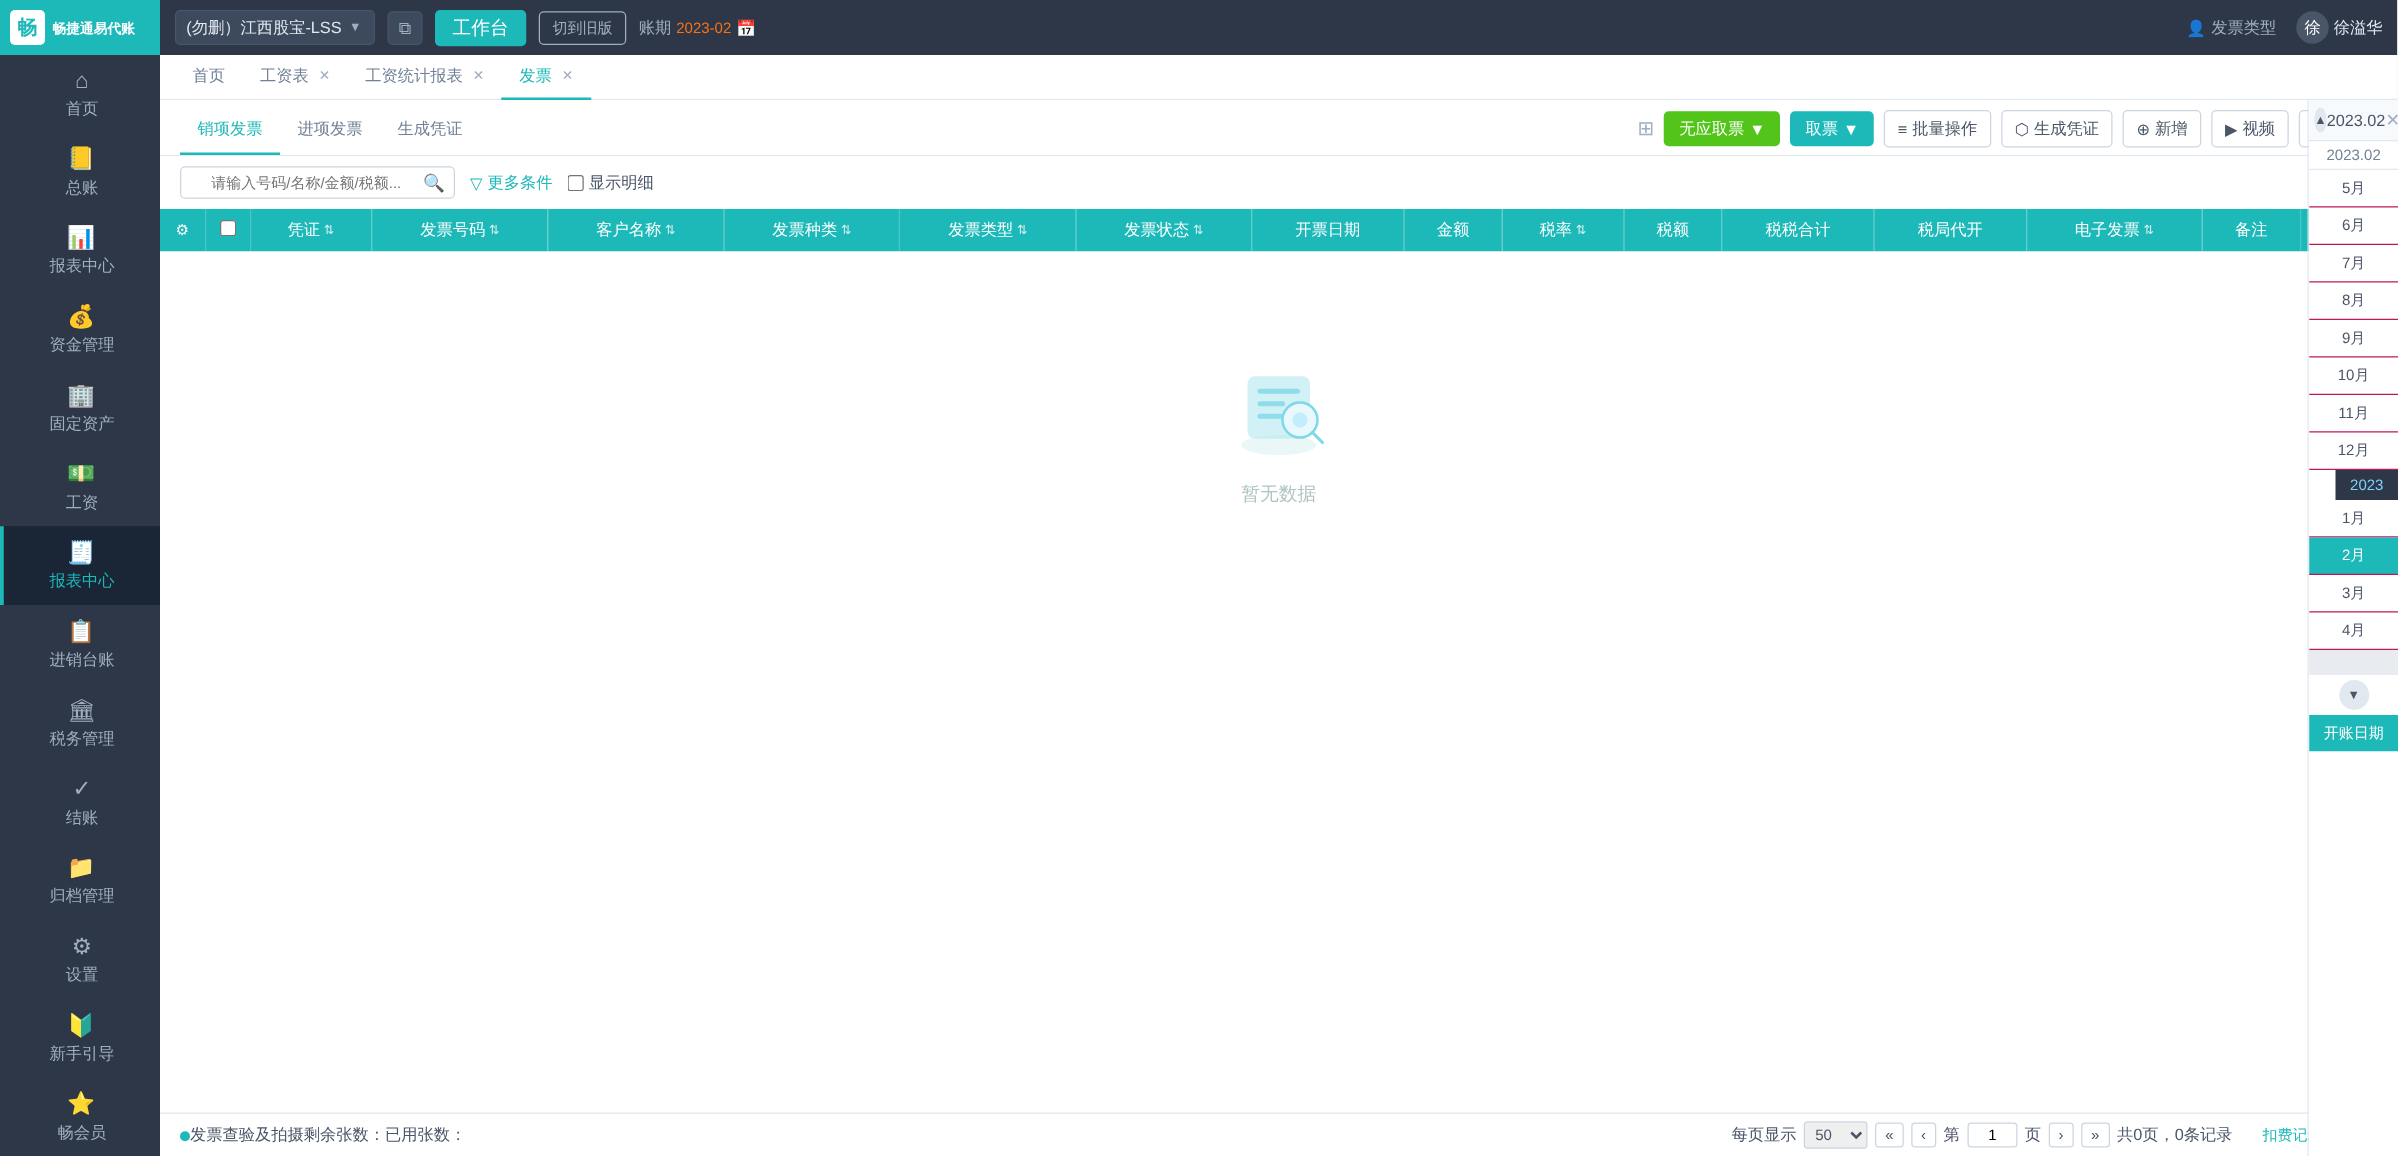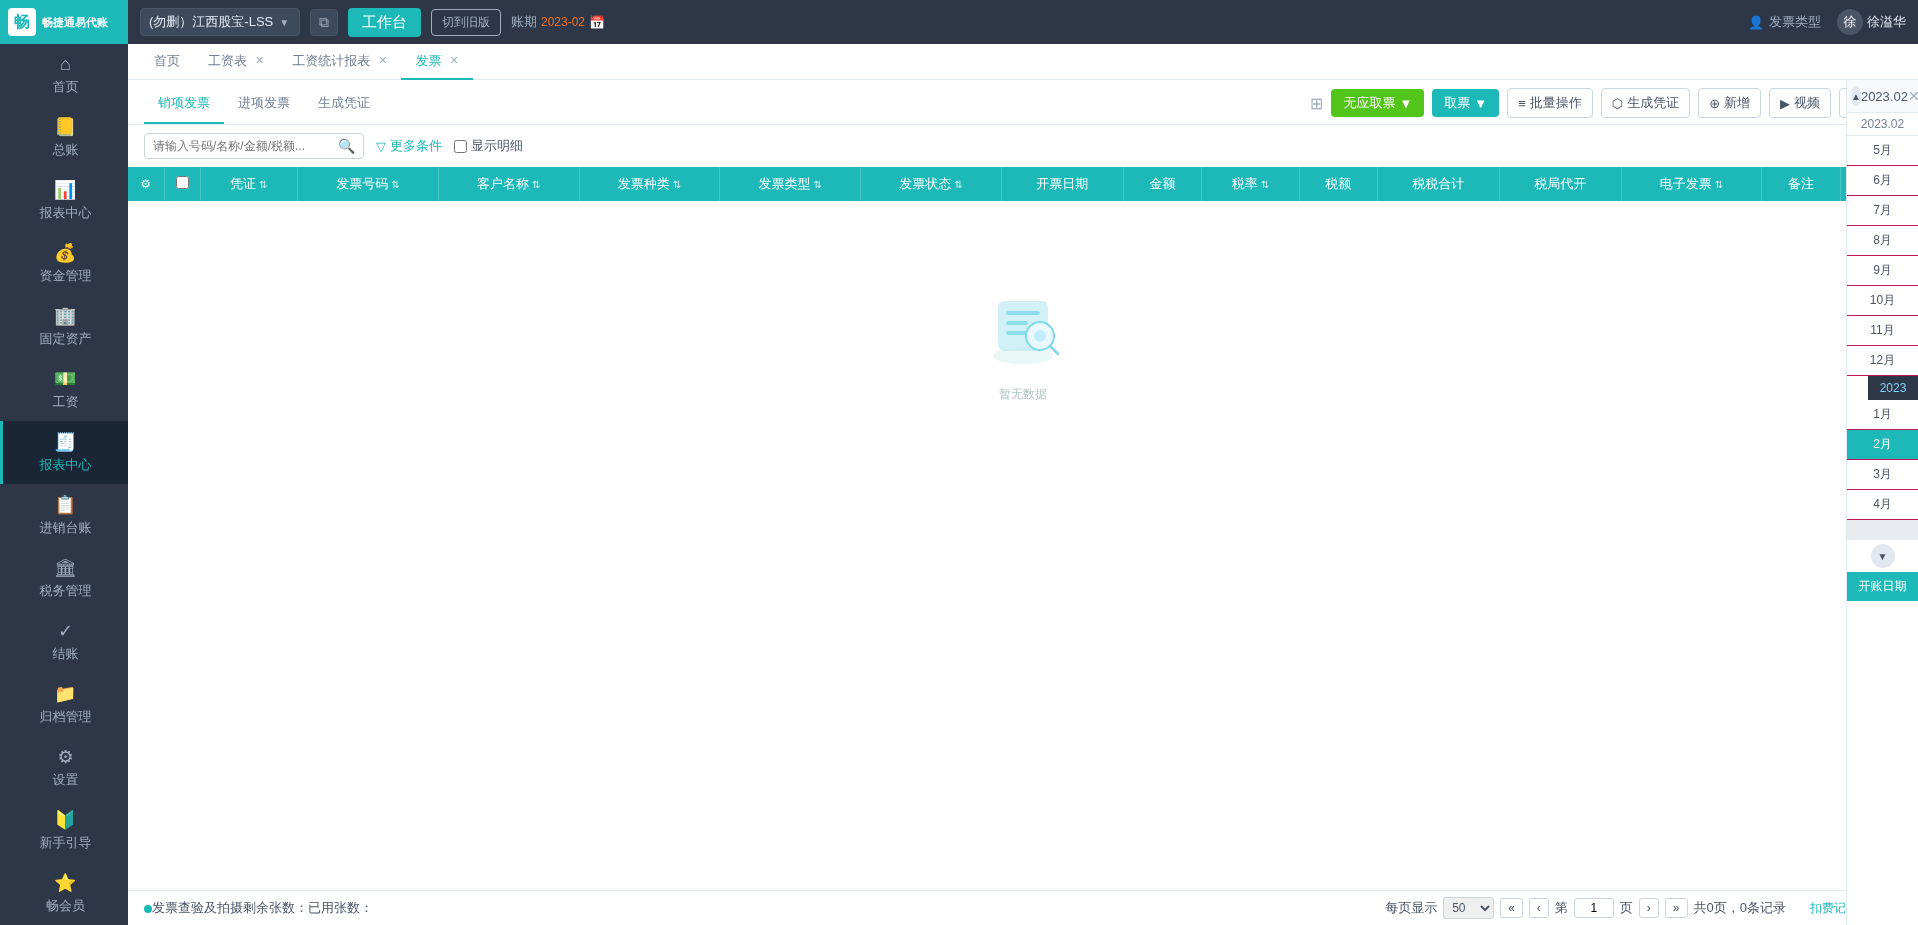--- a/index.html
+++ b/index.html
@@ -255,21 +255,21 @@
       flex-shrink: 0;
     }
     .search-input-wrap {
       position: relative;
       width: 220px;
     }
     .search-input {
       width: 100%;
       border: 1px solid #cbd5e0;
       border-radius: 4px;
-      padding: 5px 28px 5px 8px;
+      padding: 5px 28px 5px 24px;
       font-size: 12px;
       color: #4a5568;
       outline: none;
     }
     .search-icon-inside {
       position: absolute;
       right: 8px;
       top: 50%;
       transform: translateY(-50%);
       color: #a0aec0;
@@ -720,21 +720,21 @@
             <ellipse cx="45" cy="75" rx="30" ry="8" fill="#d4f0f0" opacity="0.5"></ellipse>
             <rect x="20" y="20" width="50" height="50" rx="6" fill="#b2e8f0" opacity="0.6"></rect>
             <rect x="28" y="30" width="34" height="4" rx="2" fill="#7dd8e8" opacity="0.8"></rect>
             <rect x="28" y="40" width="22" height="4" rx="2" fill="#7dd8e8" opacity="0.8"></rect>
             <rect x="28" y="50" width="28" height="4" rx="2" fill="#7dd8e8" opacity="0.8"></rect>
             <circle cx="62" cy="55" r="14" fill="#e8f8fd" stroke="#7dd8e8" stroke-width="2"></circle>
             <circle cx="62" cy="55" r="6" fill="#b2e8f8" opacity="0.7"></circle>
             <line x1="72" y1="65" x2="80" y2="73" stroke="#7dd8e8" stroke-width="2.5" stroke-linecap="round"></line>
           </svg>
         </div>
-        <span style="color:#b0c4c4; font-size:12px;">暂无数据</span>
+        <span style="color:#b0c4c4; font-size:15px;">暂无数据</span>
       </div>
     </div>
 
     <div class="footer">
       <div class="status-bar">
         <span><span class="status-dot"></span></span>
         <span>发票查验及拍摄</span>
         <span>剩余张数：</span>
         <span>已用张数：</span>
       </div>

